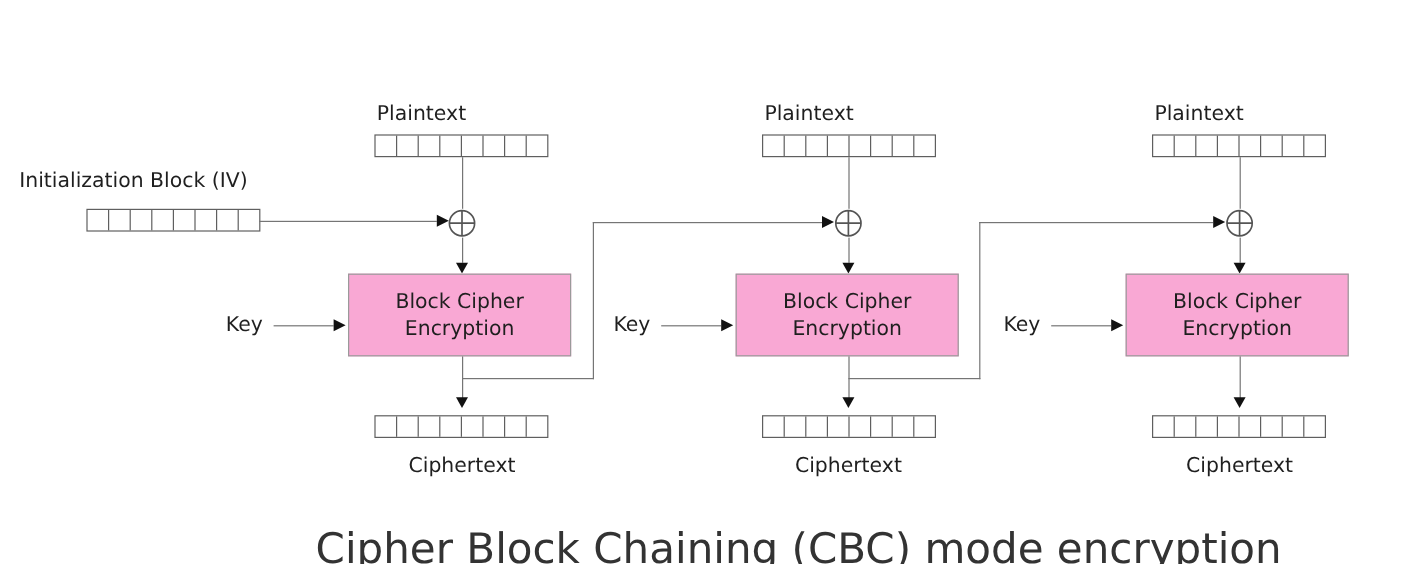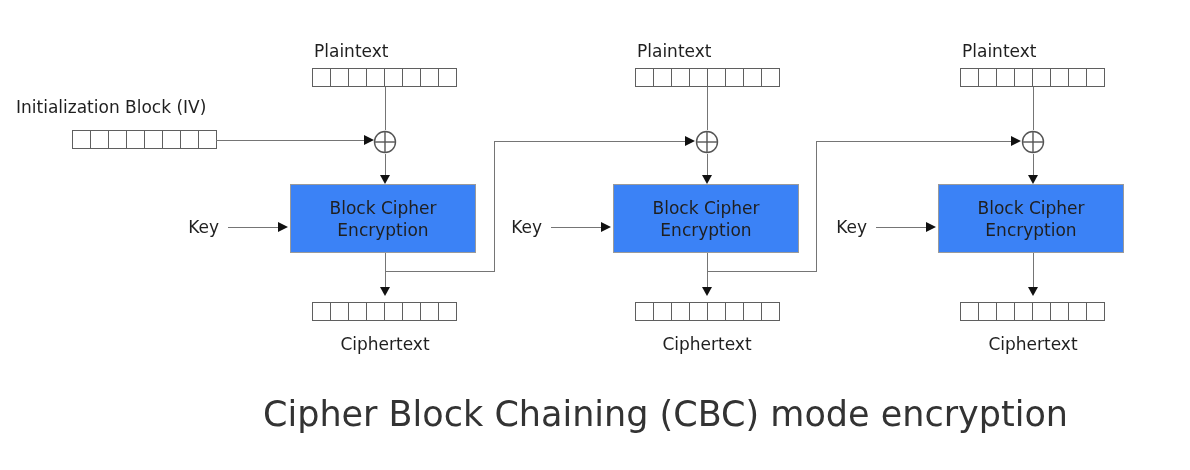--- a/index.html
+++ b/index.html
@@ -5,31 +5,31 @@
   :root{
     --line:#757575; --arrow:#111111; --cell:#5f5f5f;
     --boxborder:#9a9a9a; --text:#1f1f1f; --title:#333333; --bg:#ffffff;
   }
   html,body{margin:0;padding:0;background:var(--bg);}
   #canvas{
     position:relative; width:1190px; height:470px; background:var(--bg);
     font-family:"DejaVu Sans","Liberation Sans",sans-serif; color:var(--text);
     overflow:hidden;
   }
-  .abs{position:absolute;}
+  .abs{position:absolute;margin-top:44px;}
   .lbl{font-size:17px; line-height:20px; white-space:nowrap;}
   .hline{height:1px; background:var(--line);}
   .vline{width:1px; background:var(--line);}
   .ah-down{width:0;height:0;border-left:5px solid transparent;border-right:5px solid transparent;border-top:9px solid var(--arrow);}
   .ah-right{width:0;height:0;border-top:5px solid transparent;border-bottom:5px solid transparent;border-left:10px solid var(--arrow);}
   .bitblock{display:flex; width:145px; height:19px; border:1px solid var(--cell); background:#fff; box-sizing:border-box;}
   .bitblock .cell{flex:1; border-right:1px solid var(--cell);}
   .bitblock .cell:last-child{border-right:none;}
   .encbox{
-    width:186px; height:69px; border:1px solid var(--boxborder); background:#3b82f6;
+    width:186px; height:69px; border:1px solid var(--boxborder); background:#f9a8d4;
     box-sizing:border-box; display:flex; flex-direction:column; align-items:center; justify-content:center;
     font-size:17px; line-height:22px; text-align:center;
   }
   .keylbl{width:44px; text-align:right;}
   .ctlbl{width:140px; text-align:center;}
   .title{
     left:263px; top:398px; width:690px; text-align:left;
     font-size:35px; line-height:32px; color:var(--title); white-space:nowrap;
   }
   .xorsvg{width:24px;height:24px;display:block;}

